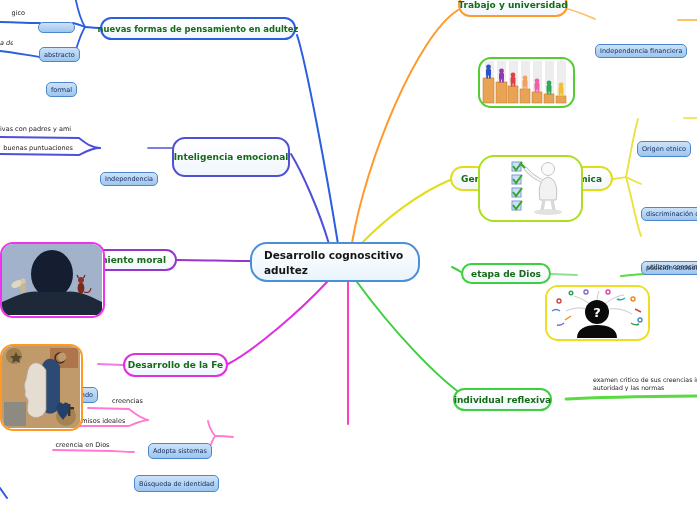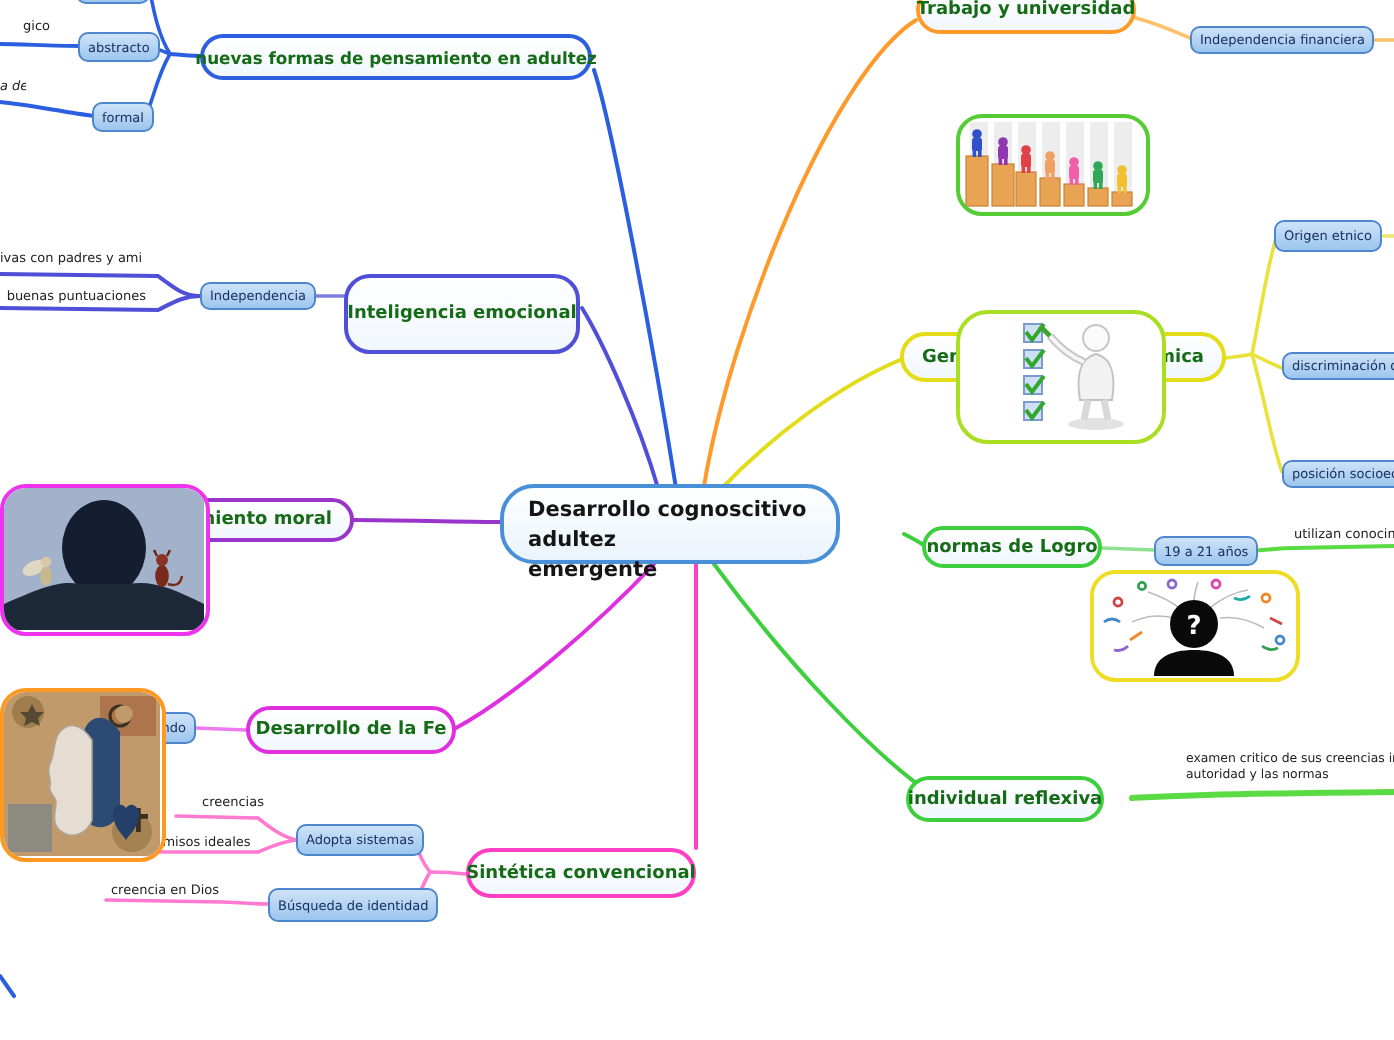--- a/index.html
+++ b/index.html
@@ -18,21 +18,21 @@
   .central{
     position:absolute;z-index:2;background:linear-gradient(#ffffff,#eaf4fc);
     border:2px solid #4a90d9;border-radius:17px;
     color:#151515;font-weight:bold;font-size:10.5px;line-height:1.45;
     padding:4px 12px;box-sizing:border-box;
   }
   .sub{
     position:absolute;z-index:3;display:flex;align-items:center;justify-content:center;
     background:linear-gradient(#cde2f8,#9cc6ee);
     border:1px solid #4d86cc;border-radius:5px;
-    color:#1c2f60;font-size:6.5px;white-space:nowrap;padding:2px 4px;box-sizing:border-box;
+    color:#1c2f60;font-size:6.5px;white-space:nowrap;padding:2px 4px;box-sizing:border-box;margin-top:31px;
   }
   .leaf{
     position:absolute;z-index:3;color:#222;font-size:6.5px;white-space:nowrap;overflow:hidden;
   }
   .imgbox{
     position:absolute;z-index:4;background:#fff;border-radius:13px;overflow:hidden;
     box-sizing:border-box;
   }
   .imgbox svg{display:block;}
 </style>
@@ -85,54 +85,50 @@
 
       <path d="M327,282 C300,311 256,349 228,364" stroke="#df2fdf" stroke-width="2"></path>
       <path d="M123,365 L98,364" stroke="#ee7aee" stroke-width="1.8"></path>
 
       <path d="M250,261 C230,261 198,260 177,260" stroke="#9a35cc" stroke-width="2"></path>
     </g>
   </svg>
 
   <div class="central" style="left:250px;top:242px;width:170px;height:40px;">
     <div>Desarrollo cognoscitivo adultez</div>
-    <div>emergente</div>
   </div>
 
   <div class="topic" style="left:100px;top:17px;width:196px;height:23px;border-color:#2b5fe0;font-size:8.4px;">
     <span>nuevas formas de pensamiento en adultez</span>
   </div>
 
   <div class="topic" style="left:172px;top:137px;width:118px;height:40px;border-color:#4f4fd8;">
     <span>Inteligencia emocional</span>
   </div>
 
   <div class="topic" style="left:60px;top:249px;width:117px;height:22px;border-color:#9a35cc;justify-content:flex-end;">
     <span>amiento moral</span>
   </div>
 
   <div class="topic" style="left:123px;top:353px;width:105px;height:24px;border-color:#df2fdf;">
     <span>Desarrollo de la Fe</span>
   </div>
 
-  <div class="topic" style="left:233px;top:424px;width:115px;height:25px;border-color:#ff3fc3;">
-    <span>Sintética convencional</span>
-  </div>
 
   <div class="topic" style="left:458px;top:-7px;width:110px;height:24px;border-color:#ff9a2a;">
     <span>Trabajo y universidad</span>
   </div>
 
   <div class="topic" style="left:450px;top:166px;width:163px;height:25px;border-color:#e3dc18;justify-content:space-between;">
     <span>Gen</span>
     <span>mica</span>
   </div>
 
   <div class="topic" style="left:461px;top:263px;width:90px;height:21px;border-color:#3ecf3e;">
-    <span>normas de Logro</span>
+    <span>etapa de Dios</span>
   </div>
 
   <div class="topic" style="left:453px;top:388px;width:99px;height:23px;border-color:#3ecf3e;">
     <span>individual reflexiva</span>
   </div>
 
   <div class="sub" style="left:38px;top:-9px;width:37px;height:11px;"></div>
 
   <div class="sub" style="left:39px;top:16px;height:15px;">
     <span>abstracto</span>
@@ -165,21 +161,21 @@
     <span>Búsqueda de identidad</span>
   </div>
   <div class="sub" style="left:70px;top:356px;width:28px;height:16px;justify-content:flex-end;">
     <span>ndo</span>
   </div>
 
   <div class="leaf" style="left:0;top:9px;width:25px;text-align:right;">gico</div>
   <div class="leaf" style="left:0;top:39px;width:13px;text-align:right;font-style:italic;">a de</div>
   <div class="leaf" style="left:0;top:125px;width:71px;text-align:right;">ivas con padres y amigos</div>
   <div class="leaf" style="left:0;top:144px;width:73px;text-align:right;">buenas puntuaciones</div>
-  <div class="leaf" style="left:101px;top:397px;width:42px;text-align:left;">creencias</div>
+  <div class="leaf" style="left:101px;top:397px;width:42px;text-align:right;">creencias</div>
   <div class="leaf" style="left:72px;top:417px;width:56px;text-align:center;">romisos ideales</div>
   <div class="leaf" style="left:53px;top:441px;width:59px;text-align:center;">creencia en Dios</div>
   <div class="leaf" style="left:647px;top:263px;width:50px;">utilizan conocimie</div>
   <div class="leaf" style="left:593px;top:376px;width:104px;font-size:6.2px;">examen critico de sus creencias indep</div>
   <div class="leaf" style="left:593px;top:384px;width:104px;font-size:6.2px;">autoridad y las normas</div>
 
   <div class="imgbox" style="left:478px;top:57px;width:97px;height:51px;border:2.5px solid #55cc33;">
     <svg width="92" height="46" viewBox="0 0 92 46">
       <g fill="#ededed">
         <rect x="5" y="2" width="9" height="38"></rect>

